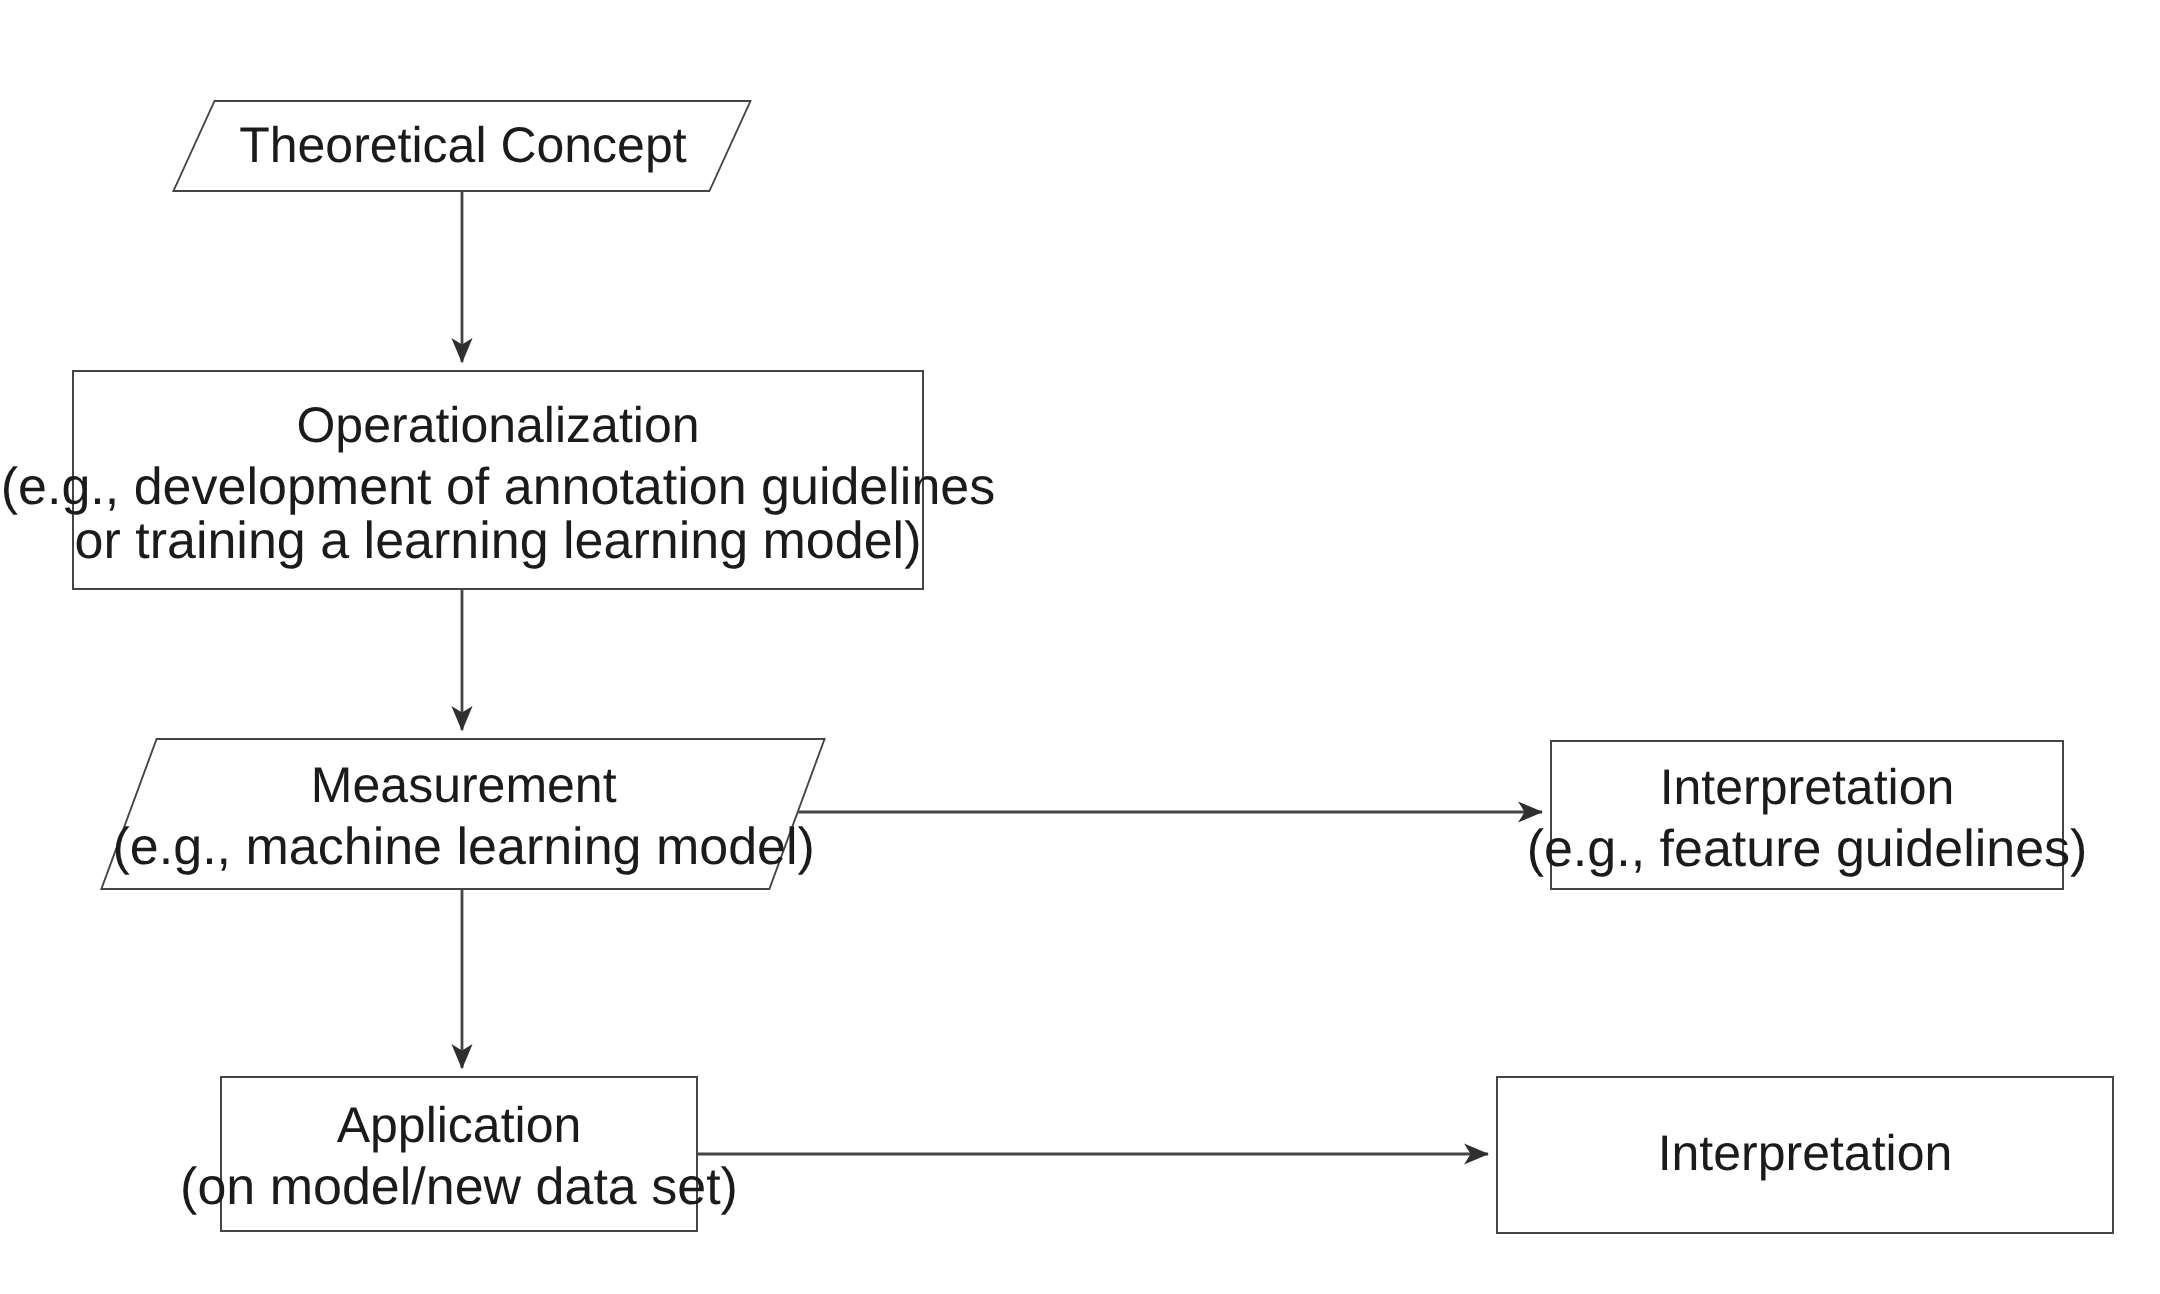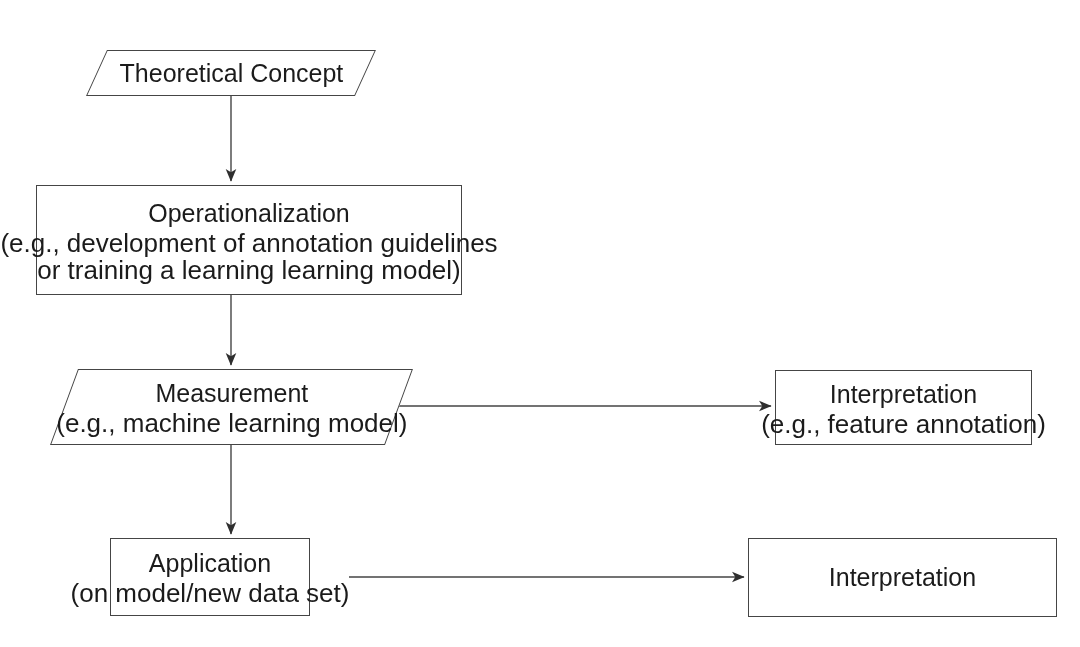--- a/index.html
+++ b/index.html
@@ -52,21 +52,21 @@
   .unskew-a { transform: skewX(24.5deg); padding-left: 21px; }
   .unskew-b { transform: skewX(20.2deg); padding-left: 28px; }
   .title { font-size: 25px; line-height: 33px; white-space: nowrap; }
   .sub   { font-size: 26px; line-height: 27px; white-space: nowrap; }
 
   
   #n-theoretical   { left: 86px;  top: 50px;  width: 269px; height: 46px; }
   #n-operational   { left: 36px;  top: 185px; width: 426px; height: 110px; }
   #n-measurement   { left: 50px;  top: 369px; width: 335px; height: 76px; }
   #n-interp-top    { left: 775px; top: 370px; width: 257px; height: 75px; }
-  #n-application   { left: 110px; top: 538px; width: 200px; height: 78px; }
+  #n-application   { left: 110px; top: 538px; width: 239px; height: 78px; }
   #n-interp-bottom { left: 748px; top: 538px; width: 309px; height: 79px; }
 
   .edge { stroke: var(--line); stroke-width: 1.4; fill: none; }
 </style>
 </head>
 <body>
 
 <div class="canvas">
 
   <svg class="arrow-layer" width="1080" height="647" viewBox="0 0 1080 647" xmlns="http://www.w3.org/2000/svg">
@@ -96,21 +96,21 @@
 
   <div id="n-measurement" class="node par skew-b">
     <div class="par-inner unskew-b">
       <div class="title">Measurement</div>
       <div class="sub">(e.g., machine learning model)</div>
     </div>
   </div>
 
   <div id="n-interp-top" class="node rect">
     <div class="title">Interpretation</div>
-    <div class="sub">(e.g., feature annotation)</div>
+    <div class="sub">(e.g., feature guidelines)</div>
   </div>
 
   <div id="n-application" class="node rect">
     <div class="title">Application</div>
     <div class="sub">(on model/new data set)</div>
   </div>
 
   <div id="n-interp-bottom" class="node rect">
     <div class="title">Interpretation</div>
   </div>

